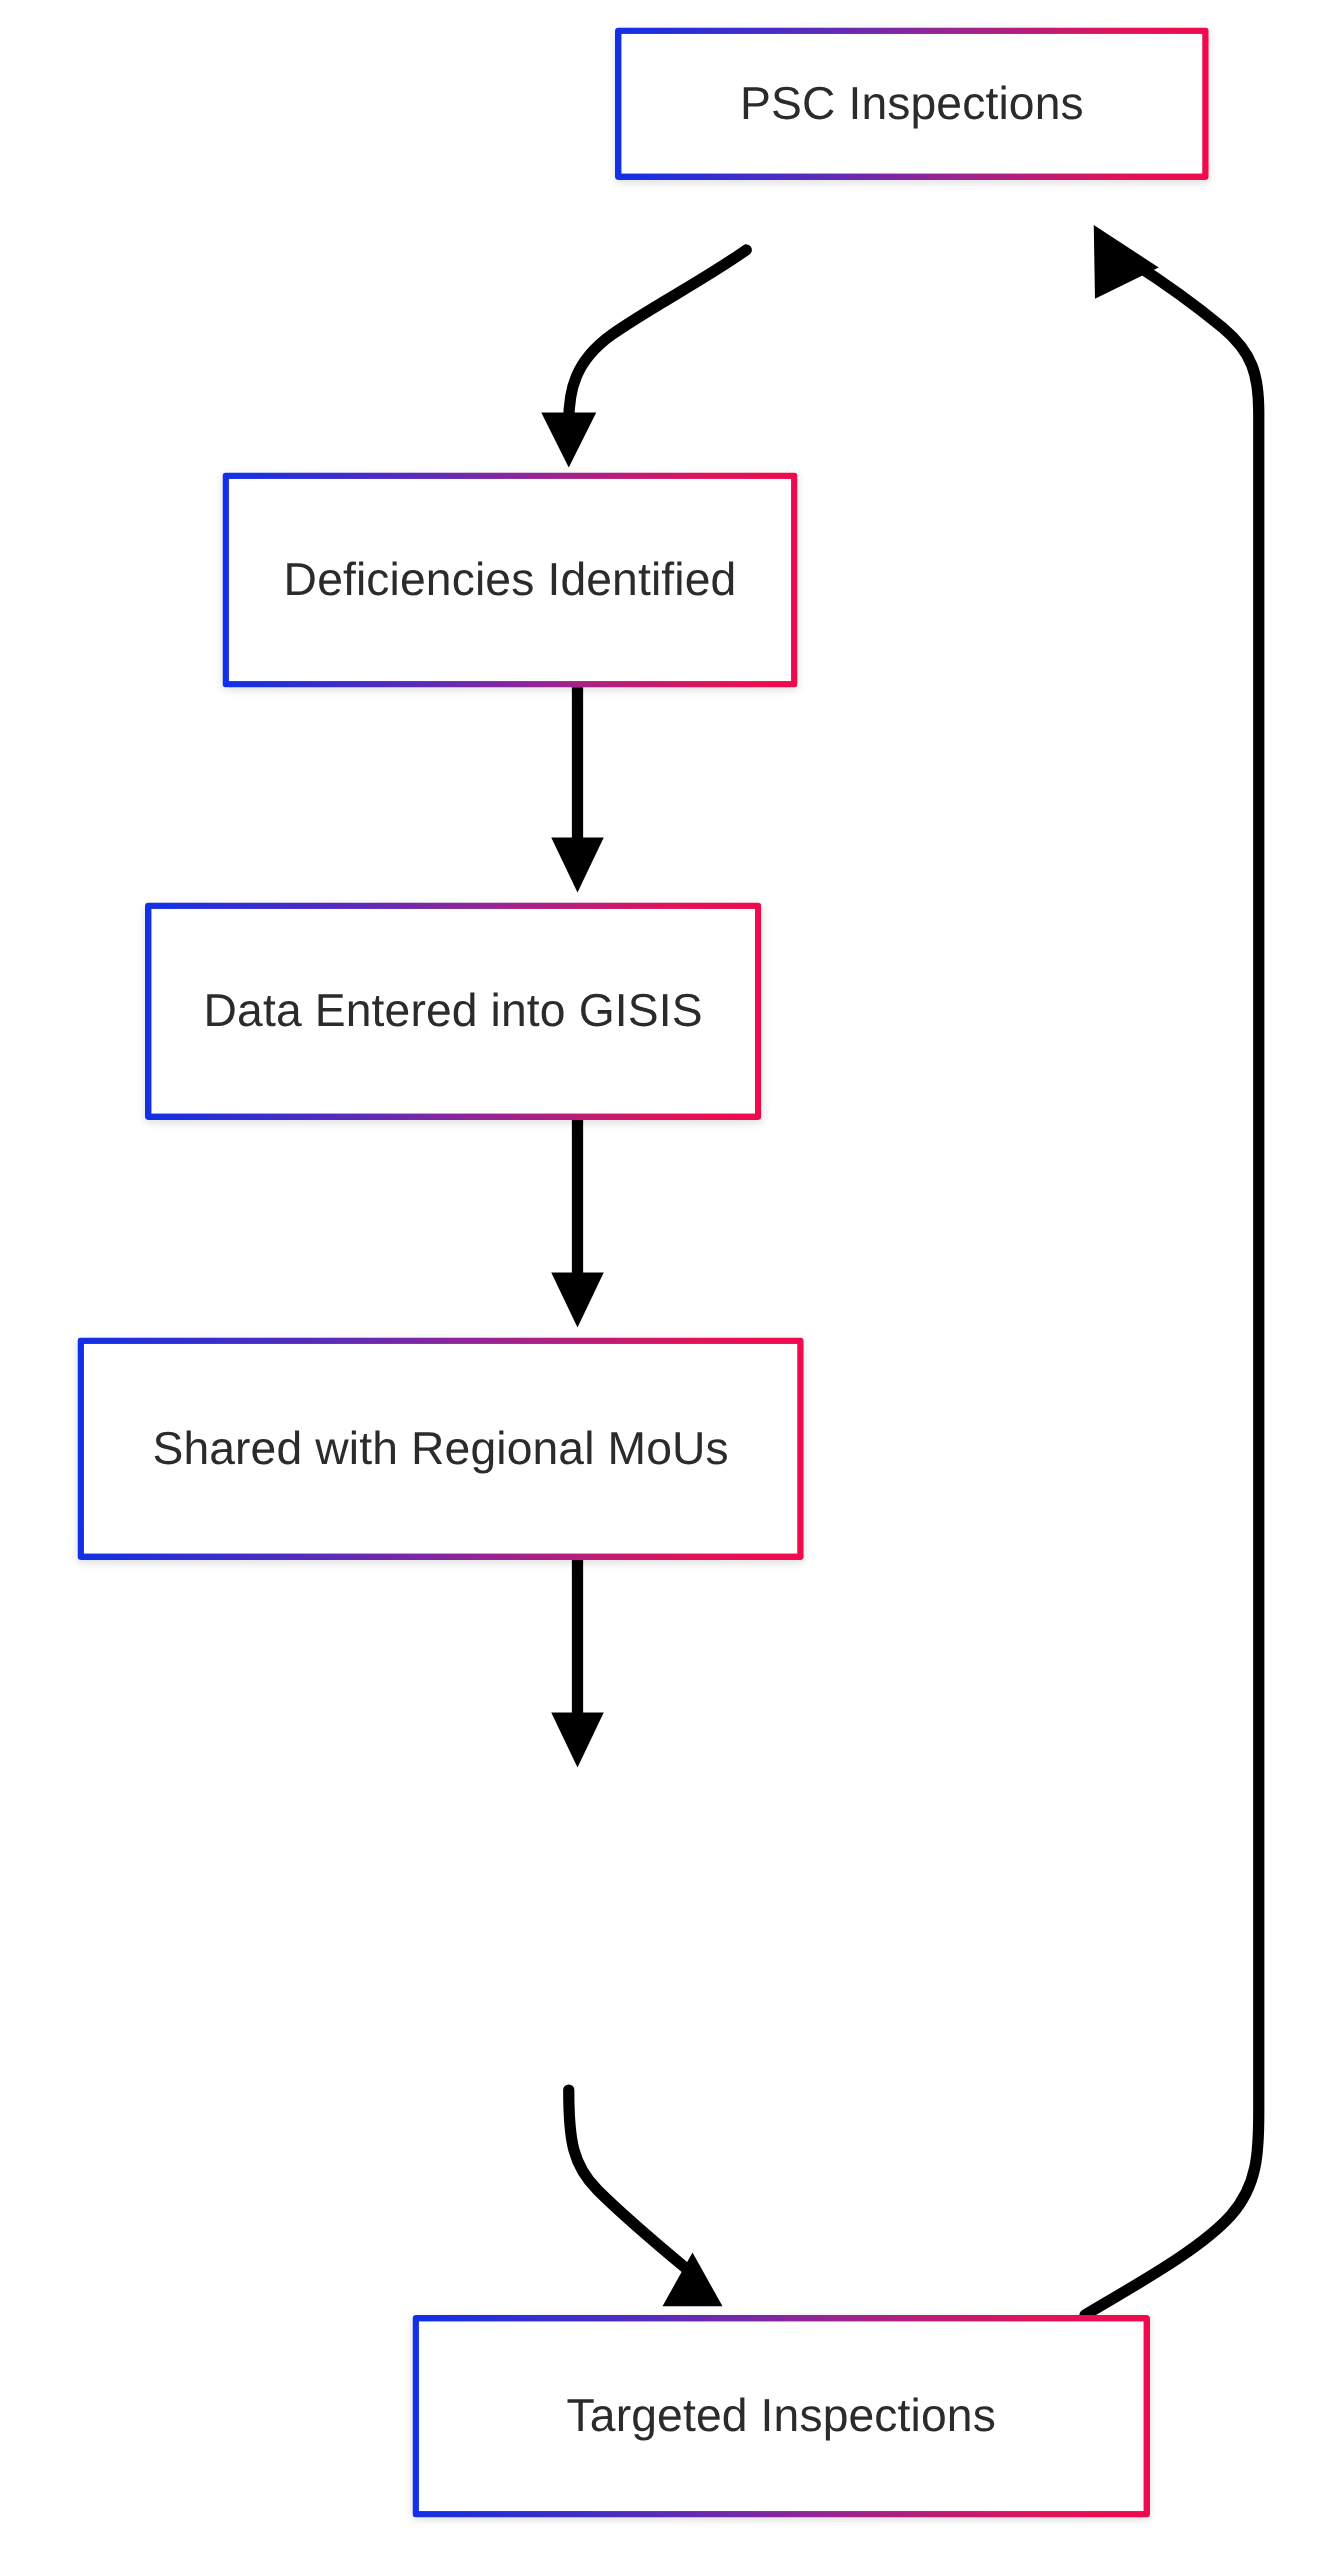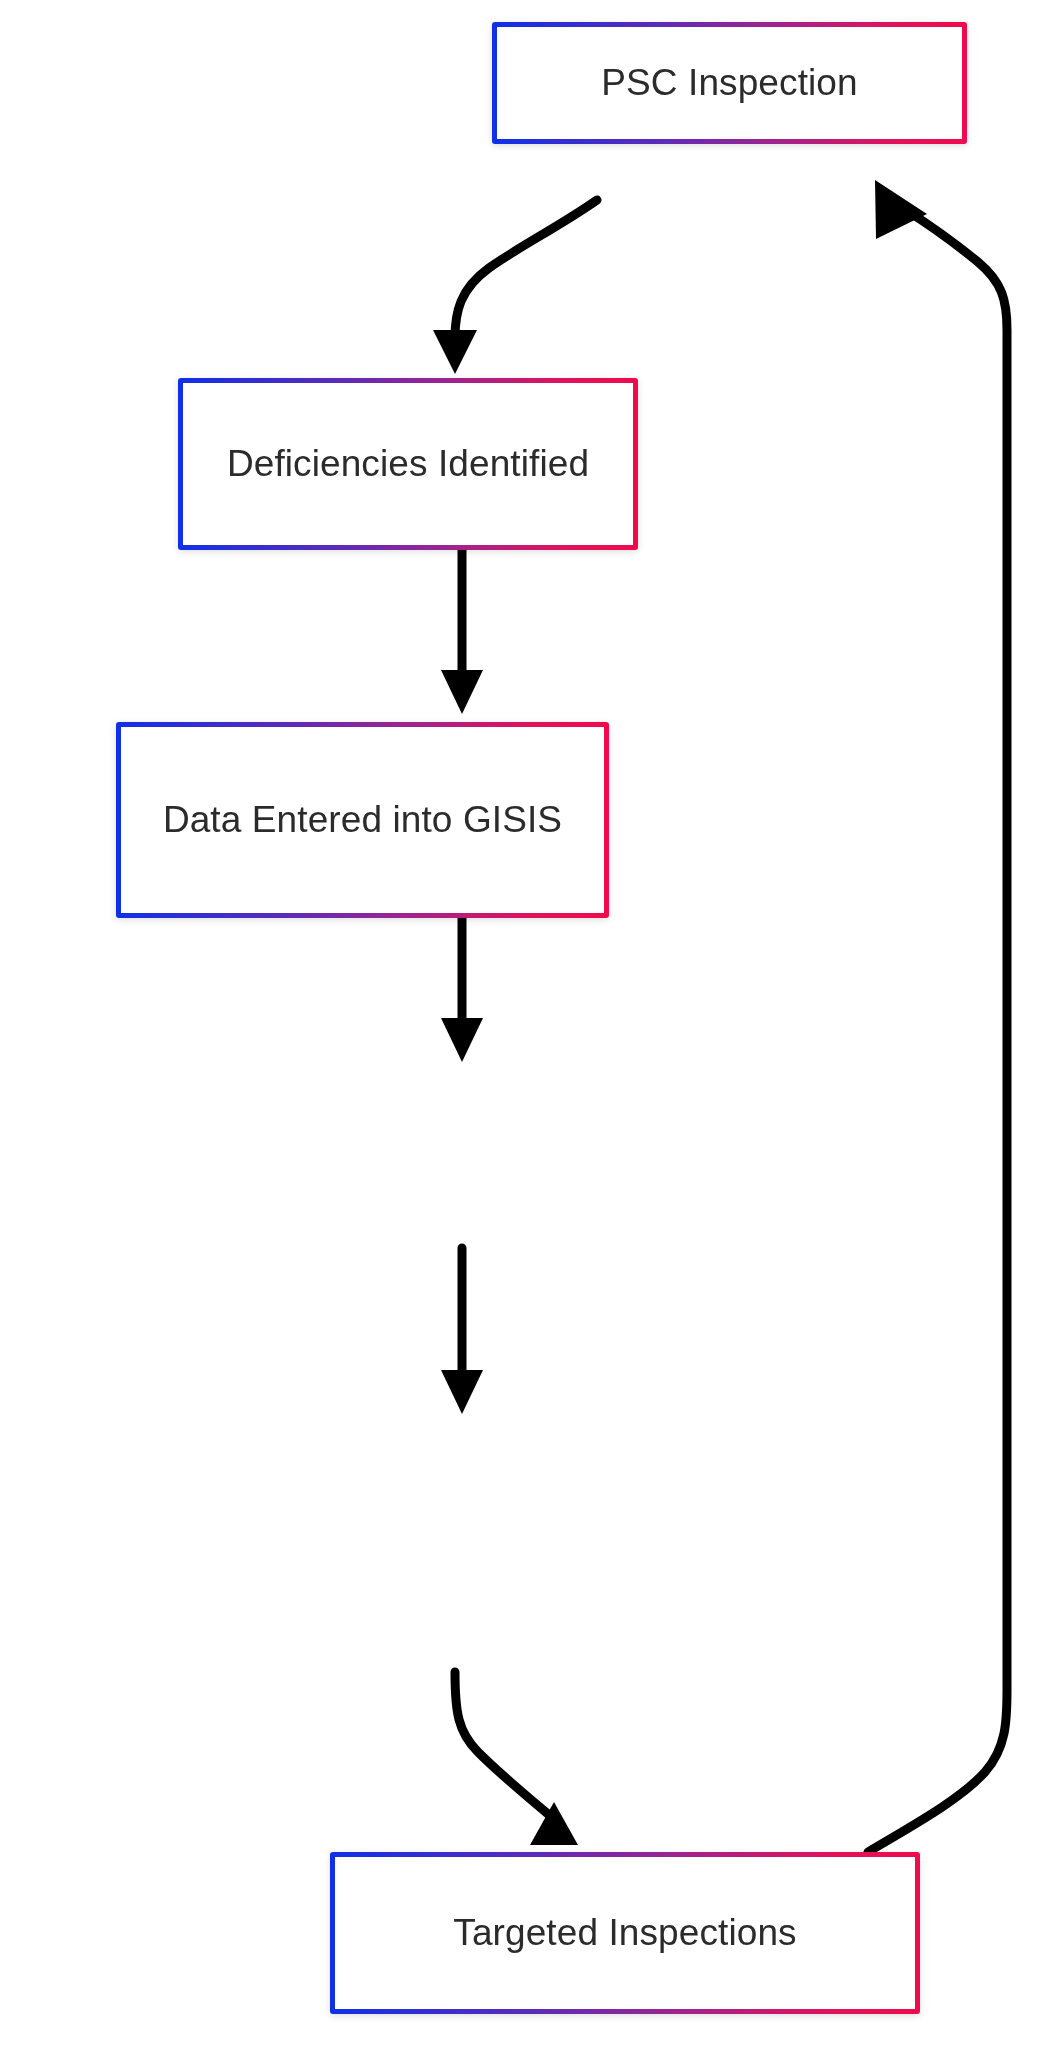--- a/index.html
+++ b/index.html
@@ -84,30 +84,33 @@
     </g>
 
     <g>
       <path d="M 868,1852 C 908,1828 960,1800 985,1772 C 1006,1748 1007,1722 1007,1690
                L 1007,330 C 1007,300 1002,282 978,262 C 950,239 928,224 906,210" fill="none" stroke="#000000" stroke-width="9" stroke-linecap="round" stroke-linejoin="round"></path>
       <polygon points="875,180 876,239 927,214" fill="#000000"></polygon>
     </g>
   </svg>
 
   <div class="node" id="node-psc" style="left:492px; top:22px; width:475px; height:122px;">
-    <span class="node-label">PSC Inspection</span>
+    <span class="node-label">PSC Inspections</span>
   </div>
 
   <div class="node" id="node-deficiencies" style="left:143px; top:378px; width:460px; height:172px;margin-left:35px;">
     <span class="node-label">Deficiencies Identified</span>
   </div>
 
-  <div class="node" id="node-gisis" style="left:116px; top:722px; width:493px; height:196px;">
+  <div class="node" id="node-gisis" style="left:116px; top:722px; width:493px; height:174px;">
     <span class="node-label">Data Entered into GISIS</span>
   </div>
 
+  <div class="node" id="node-mous" style="left:62px; top:1070px; width:581px; height:178px;">
+    <span class="node-label">Shared with Regional MoUs</span>
+  </div>
 
 
   <div class="node" id="node-targeted" style="left:330px; top:1852px; width:590px; height:162px;align-items:center;">
     <span class="node-label">Targeted Inspections</span>
   </div>
 
 </div>
 
 </body></html>

